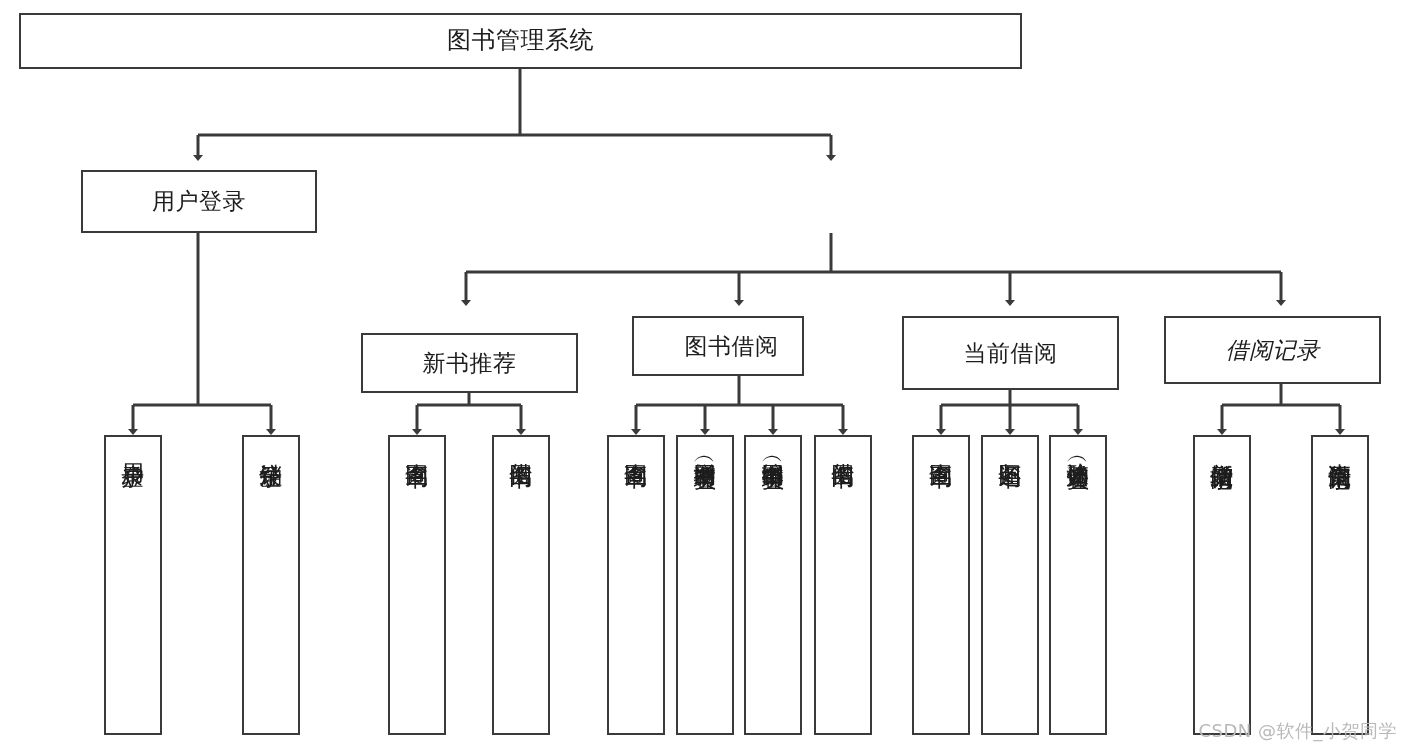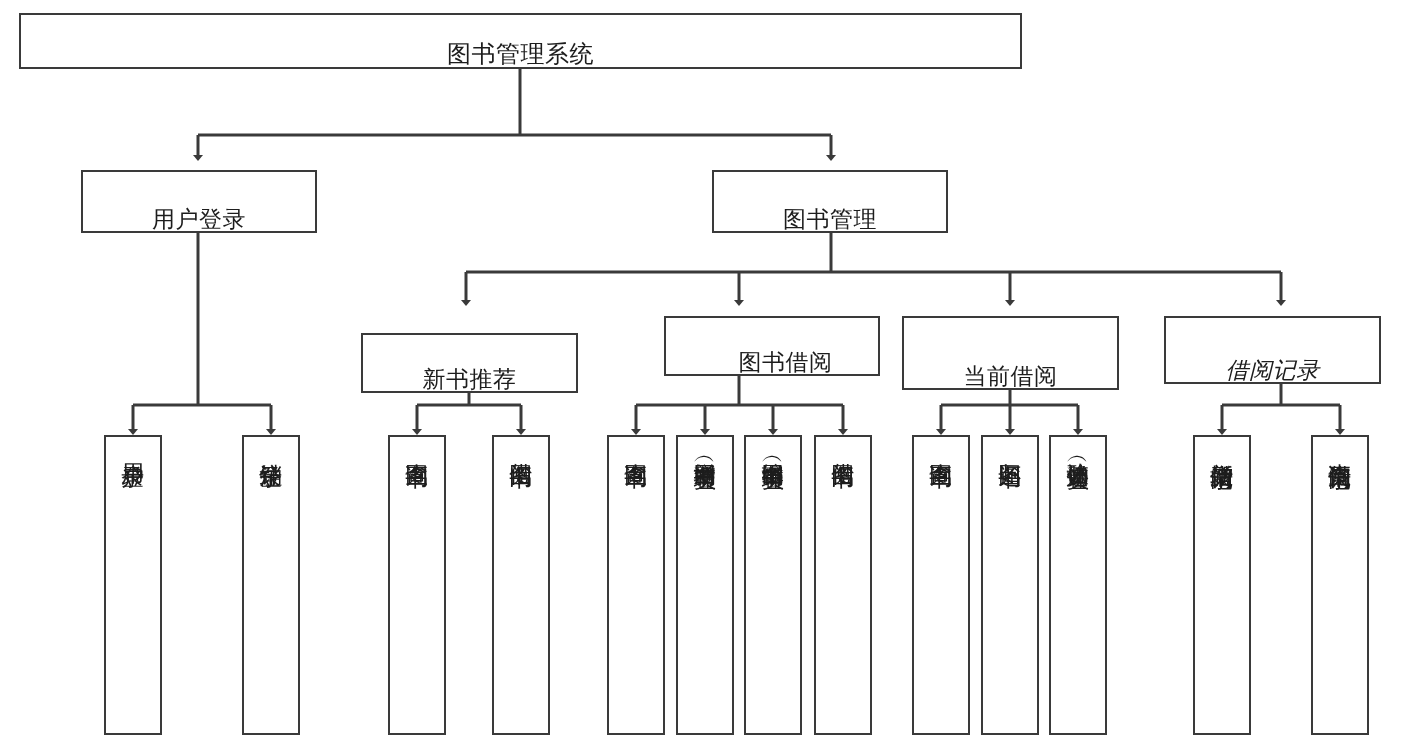--- a/index.html
+++ b/index.html
@@ -16,21 +16,21 @@
     height: 747px;
     background: #ffffff;
     overflow: hidden;
   }
   .node {
     position: absolute;
     box-sizing: border-box;
     border: 2px solid #3a3a3a;
     background: #ffffff;
     display: flex;
-    align-items: flex-end;
+    align-items: center;
     justify-content: center;
     color: #1d1d1d;
   }
   .node .label {
     text-align: center;
     line-height: 1.05;
   }
   .node.horizontal .label {
     font-size: 23px;
     letter-spacing: 0.5px;
@@ -127,28 +127,25 @@
     </g>
   </svg>
 
   <div class="node root horizontal" style="left:19px; top:13px; width:1003px; height:56px;">
     <span class="label">图书管理系统</span>
   </div>
 
   <div class="node horizontal" style="left:81px; top:170px; width:236px; height:63px;">
     <span class="label">用户登录</span>
   </div>
-  <div class="node horizontal" style="left:712px; top:170px; width:236px; height:63px;">
-    <span class="label">图书管理</span>
-  </div>
 
   <div class="node horizontal" style="left:361px; top:316px; width:217px; height:60px;margin-top:17px;">
     <span class="label">新书推荐</span>
   </div>
-  <div class="node horizontal" style="left:664px; top:316px; width:216px; height:60px;padding-left:27px;">
+  <div class="node horizontal" style="left:632px; top:316px; width:172px; height:60px;padding-left:27px;">
     <span class="label">图书借阅</span>
   </div>
   <div class="node horizontal" style="left:902px; top:316px; width:217px; height:74px;">
     <span class="label">当前借阅</span>
   </div>
   <div class="node horizontal" style="left:1164px; top:316px; width:217px; height:68px;font-style:italic;">
     <span class="label">借阅记录</span>
   </div>
 
   <div class="node vertical" style="left:104px; top:435px; width:58px; height:300px;">
@@ -188,14 +185,15 @@
     <span class="label">确认归还（管理员）</span>
   </div>
 
   <div class="node vertical" style="left:1193px; top:435px; width:58px; height:300px;">
     <span class="label">新增借阅记录</span>
   </div>
   <div class="node vertical" style="left:1311px; top:435px; width:58px; height:300px;">
     <span class="label">查询借阅记录</span>
   </div>
 
+  <div class="watermark">CSDN @软件_小贺同学</div>
 
 </div>
 
 </body></html>

